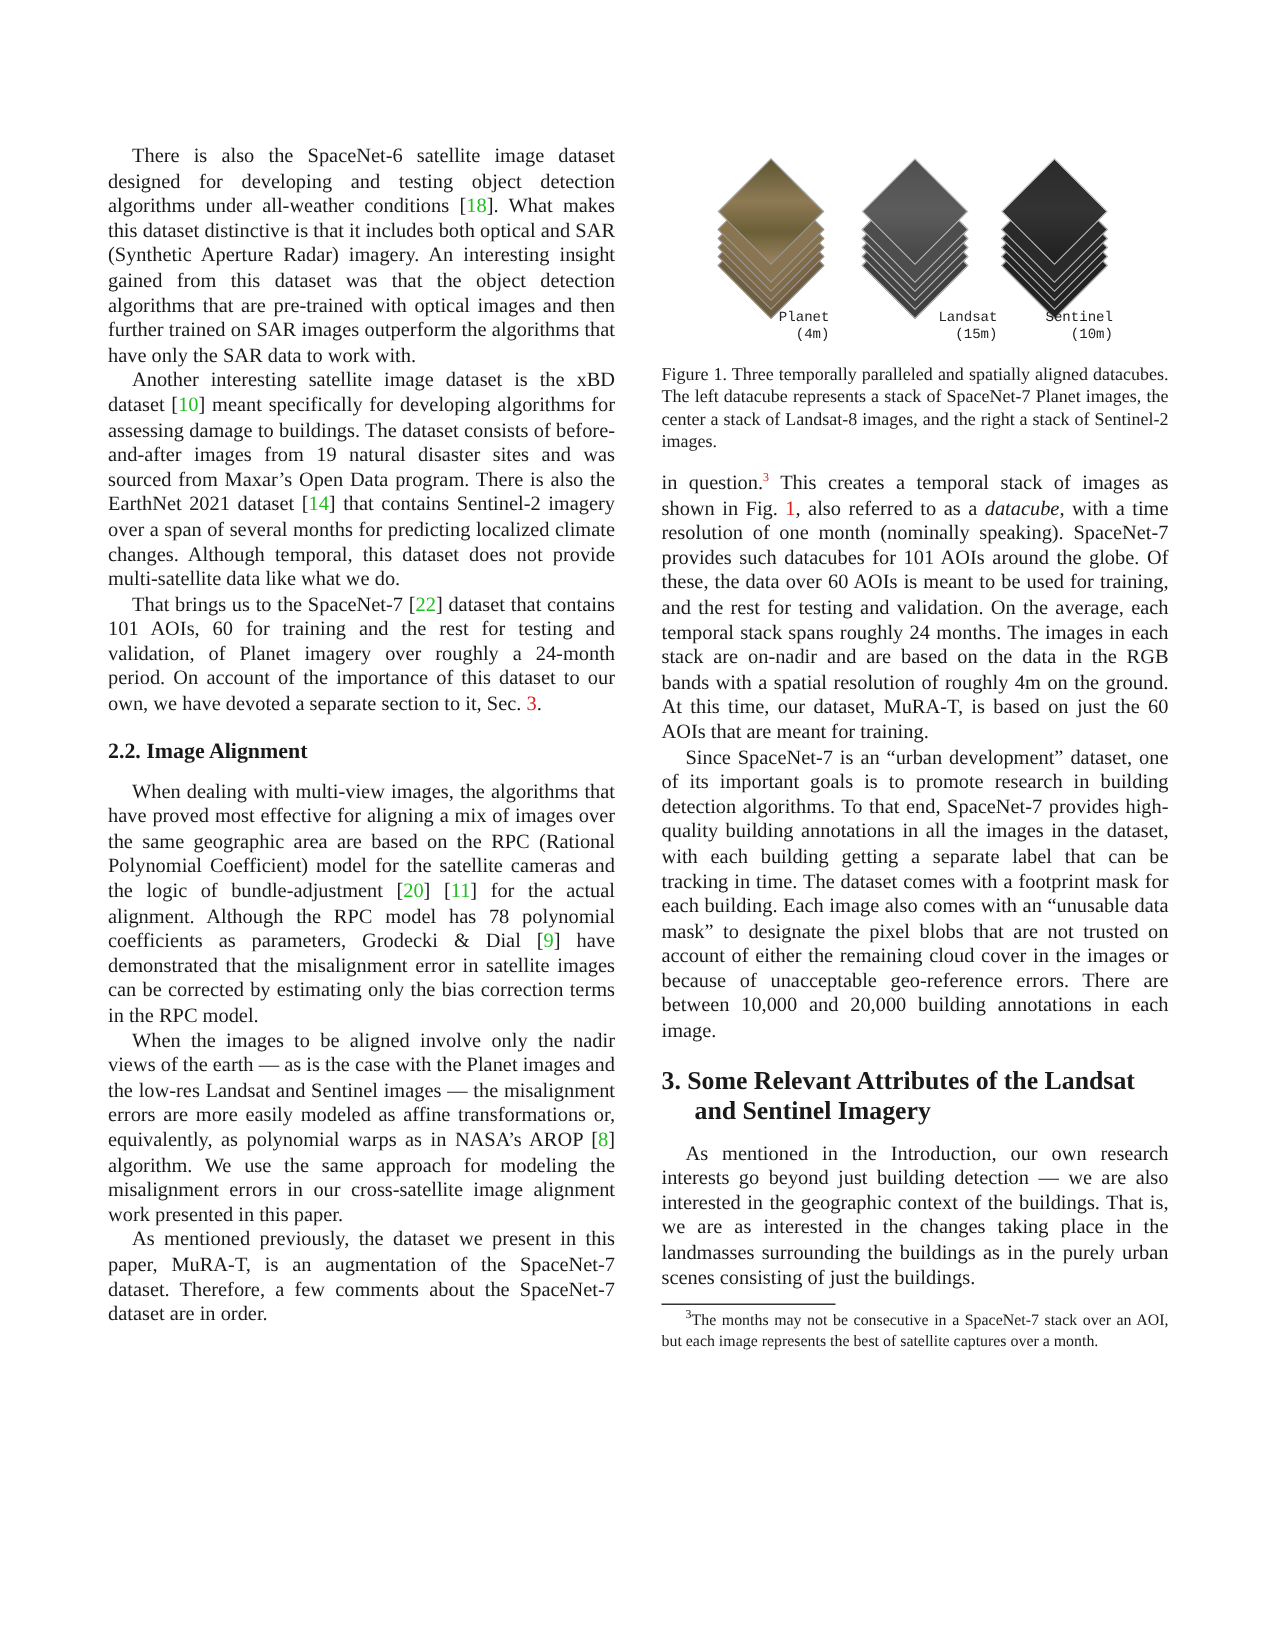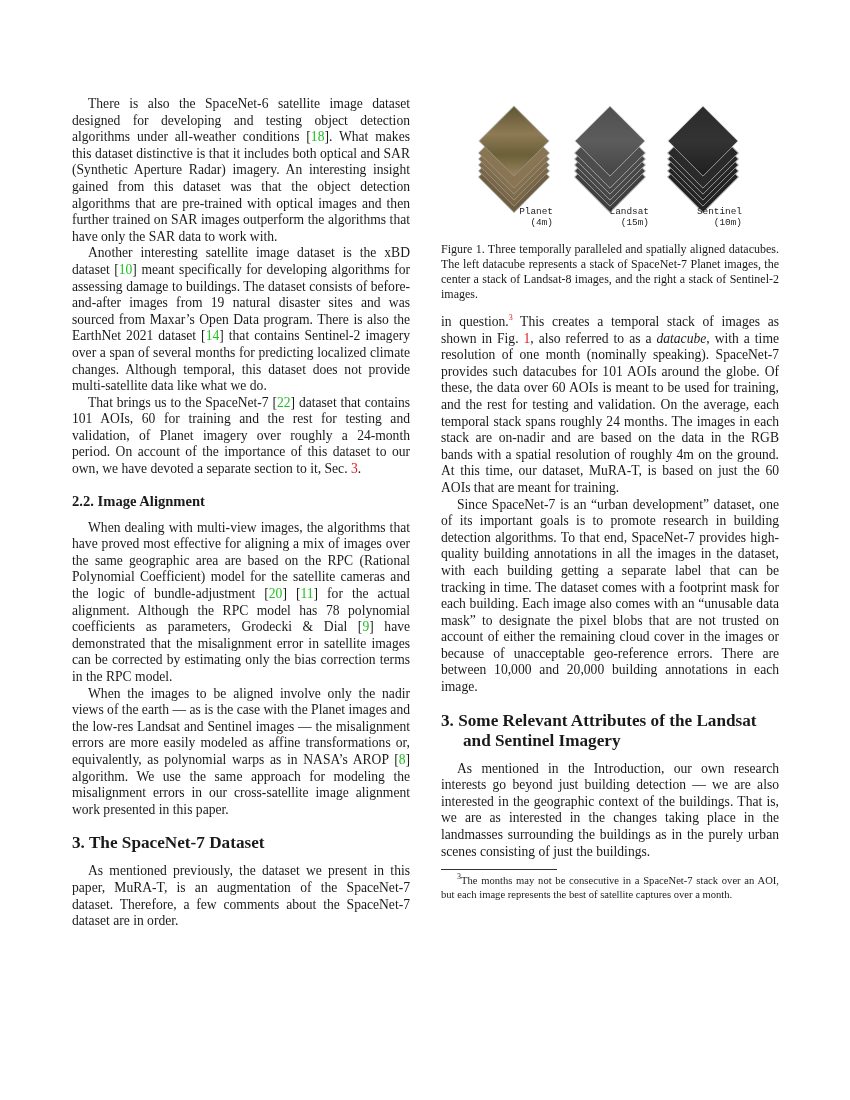--- a/index.html
+++ b/index.html
@@ -32,21 +32,20 @@
 <div id="left" class="col">
   <p><span>There is also the SpaceNet-6 satellite image dataset designed for developing and testing object detection algorithms under all-weather conditions [</span><a class="cite">18</a><span>]. What makes this dataset distinctive is that it includes both optical and SAR (Synthetic Aperture Radar) imagery. An interesting insight gained from this dataset was that the object detection algorithms that are pre-trained with optical images and then further trained on SAR images outperform the algorithms that have only the SAR data to work with.</span></p>
   <p><span>Another interesting satellite image dataset is the xBD dataset [</span><a class="cite">10</a><span>] meant specifically for developing algorithms for assessing damage to buildings. The dataset consists of before-and-after images from 19 natural disaster sites and was sourced from Maxar’s Open Data program. There is also the EarthNet 2021 dataset [</span><a class="cite">14</a><span>] that contains Sentinel-2 imagery over a span of several months for predicting localized climate changes. Although temporal, this dataset does not provide multi-satellite data like what we do.</span></p>
   <p><span>That brings us to the SpaceNet-7 [</span><a class="cite">22</a><span>] dataset that contains 101 AOIs, 60 for training and the rest for testing and validation, of Planet imagery over roughly a 24-month period. On account of the importance of this dataset to our own, we have devoted a separate section to it, Sec. </span><a class="ref">3</a><span>.</span></p>
 
   <h2 class="sub">2.2. Image Alignment</h2>
 
   <p><span>When dealing with multi-view images, the algorithms that have proved most effective for aligning a mix of images over the same geographic area are based on the RPC (Rational Polynomial Coefficient) model for the satellite cameras and the logic of bundle-adjustment [</span><a class="cite">20</a><span>] [</span><a class="cite">11</a><span>] for the actual alignment. Although the RPC model has 78 polynomial coefficients as parameters, Grodecki &amp; Dial [</span><a class="cite">9</a><span>] have demonstrated that the misalignment error in satellite images can be corrected by estimating only the bias correction terms in the RPC model.</span></p>
   <p><span>When the images to be aligned involve only the nadir views of the earth — as is the case with the Planet images and the low-res Landsat and Sentinel images — the misalignment errors are more easily modeled as affine transformations or, equivalently, as polynomial warps as in NASA’s AROP [</span><a class="cite">8</a><span>] algorithm. We use the same approach for modeling the misalignment errors in our cross-satellite image alignment work presented in this paper.</span></p>
 
-  <h2 class="sec">3. The SpaceNet-7 Dataset</h2>
 
   <p>As mentioned previously, the dataset we present in this paper, MuRA-T, is an augmentation of the SpaceNet-7 dataset. Therefore, a few comments about the SpaceNet-7 dataset are in order.</p>
 </div>
 
 <div id="right" class="col">
   <div class="figure">
     <div class="stack" style="left:34px;">
       <div class="layer" style="top:40px;background:#6e5d40;"></div>
       <div class="layer" style="top:34px;background:#7a6748;"></div>
       <div class="layer" style="top:28px;background:#806c4b;"></div>
@@ -67,21 +66,21 @@
       <div class="layer" style="top:34px;background:#242424;border-color:#bbb;"></div>
       <div class="layer" style="top:28px;background:#262626;border-color:#bbb;"></div>
       <div class="layer" style="top:22px;background:#282828;border-color:#bbb;"></div>
       <div class="layer" style="top:16px;background:#2a2a2a;border-color:#bbb;"></div>
       <div class="layer" style="top:4px;background:linear-gradient(135deg,#2b2b2b,#333 50%,#1f1f1f);border-color:#bbb;"></div>
     </div>
     <div class="figlab" style="left:32px;">
       <div>Planet</div>
       <div>(4m)</div>
     </div>
-    <div class="figlab" style="left:128px;">
+    <div class="figlab" style="left:144px;">
       <div>Landsat</div>
       <div>(15m)</div>
     </div>
     <div class="figlab" style="left:221px;">
       <div>Sentinel</div>
       <div>(10m)</div>
     </div>
   </div>
   <div class="caption">Figure 1. Three temporally paralleled and spatially aligned datacubes. The left datacube represents a stack of SpaceNet-7 Planet images, the center a stack of Landsat-8 images, and the right a stack of Sentinel-2 images.</div>
 

